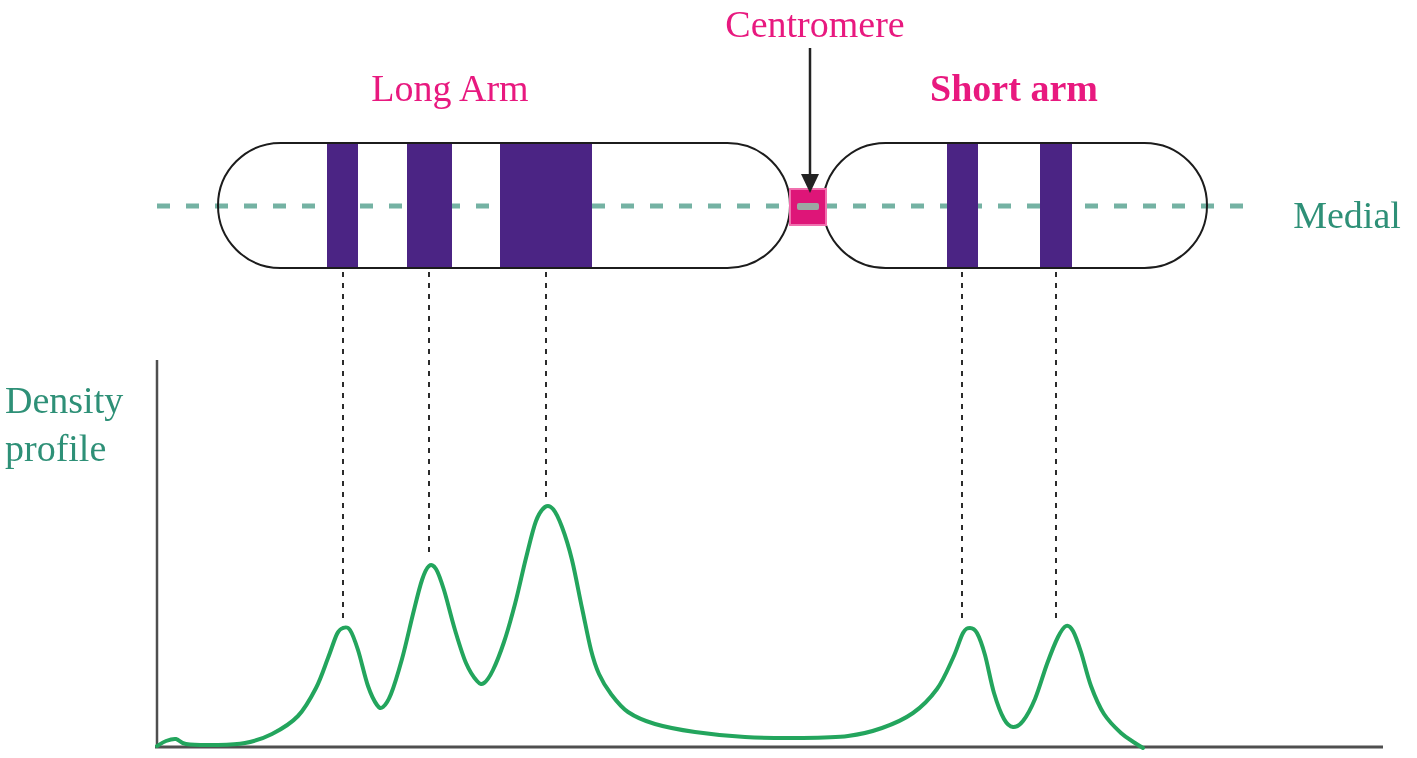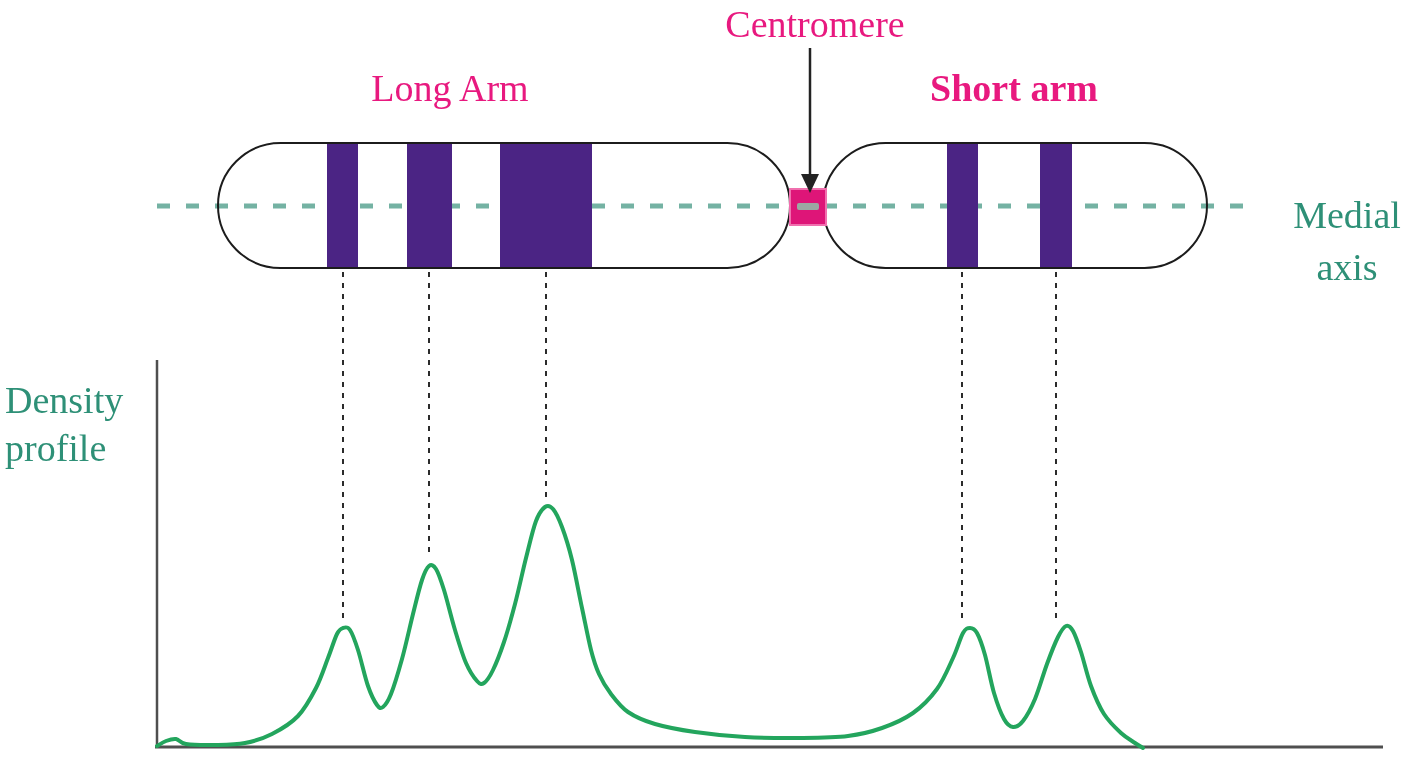--- a/index.html
+++ b/index.html
@@ -68,21 +68,20 @@
     </svg>
 
   <div class="lbl centered" id="centromere-label" style="color: rgb(232, 25, 127);">Centromere</div>
 
   <div class="lbl centered" id="long-arm-label" style="color: rgb(232, 25, 127);">Long Arm</div>
 
   <div class="lbl centered" id="short-arm-label" style="color: rgb(232, 25, 127);">Short arm</div>
 
   <div class="lbl centered" id="medial-axis-label" style="color: rgb(46, 144, 119);">
     <div>Medial</div>
-    <div>axis</div>
   </div>
 
   <div class="lbl" id="density-label" style="color: rgb(46, 144, 119); margin-top: 38px;">
     <div>Density</div>
     <div>profile</div>
   </div>
 
 </div>
 
 </body></html>

